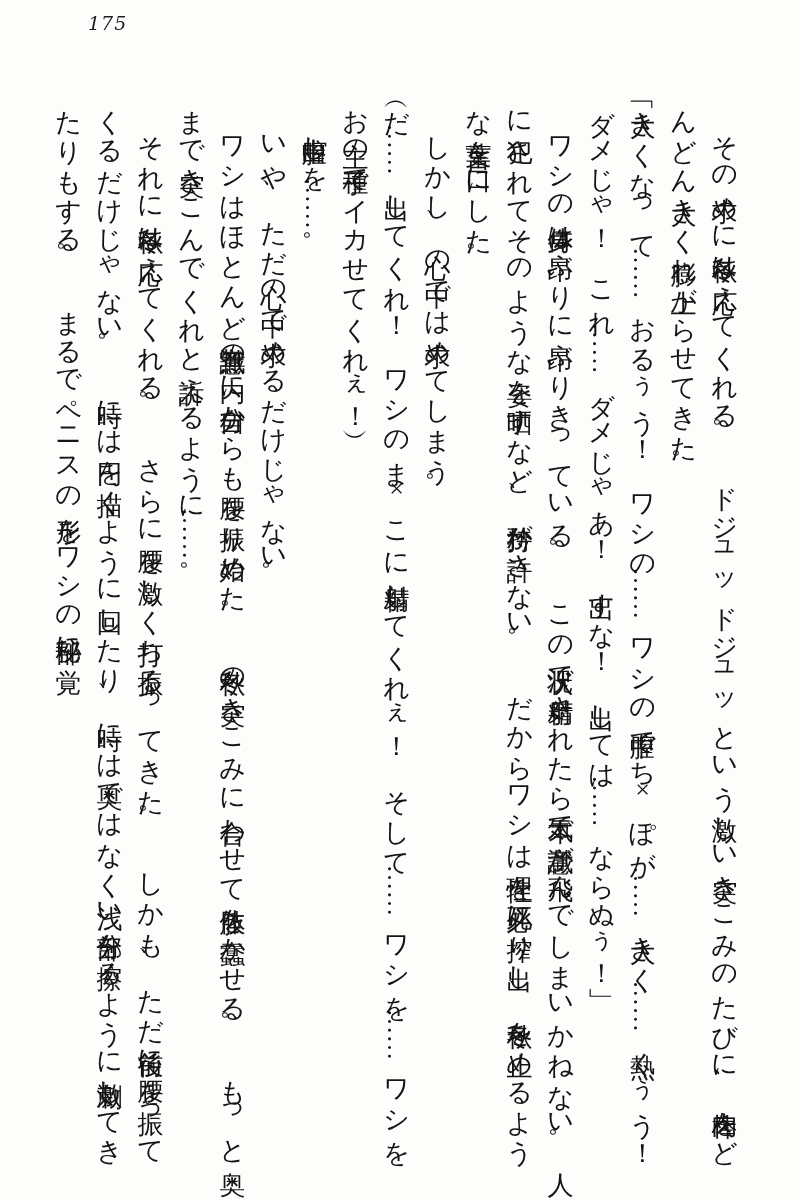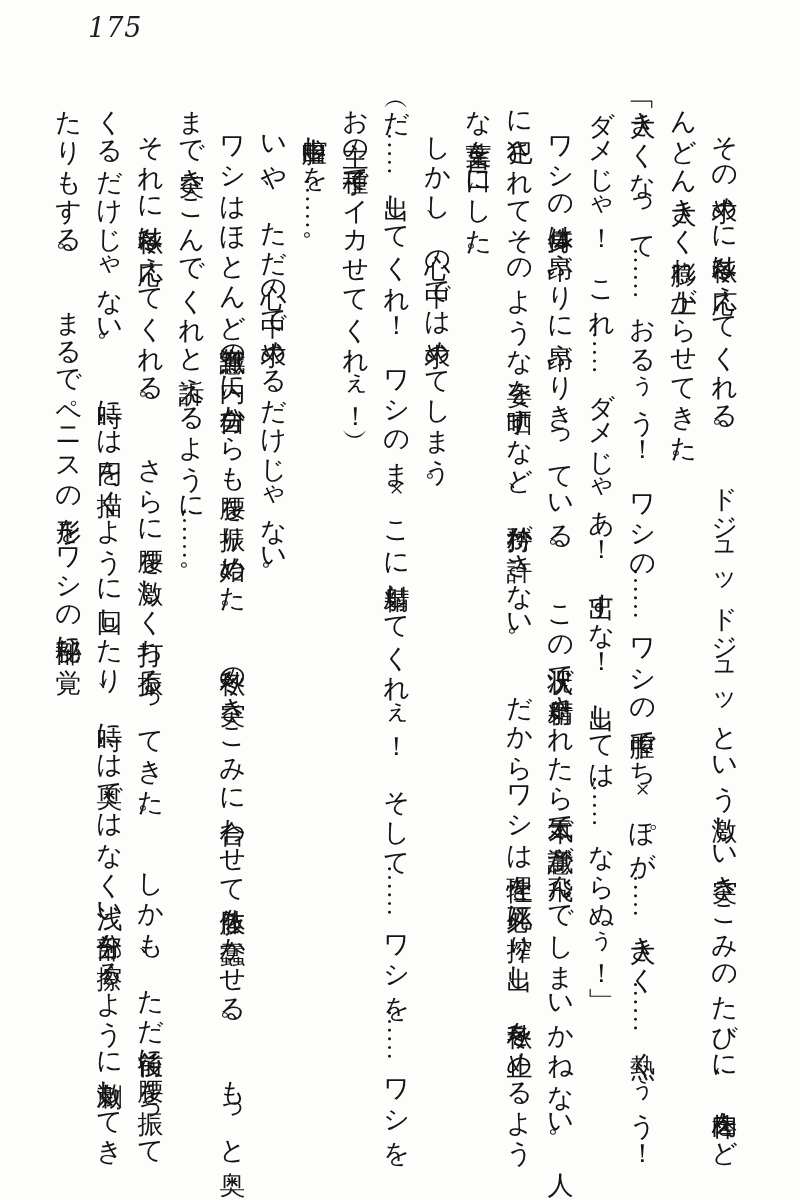--- a/index.html
+++ b/index.html
@@ -17,21 +17,21 @@
     position: absolute;
     inset: 0;
     background: #fdfdfc;
   }
   .page-number {
     position: absolute;
     top: 12px;
     left: 88px;
     font-family: "DejaVu Serif", "Liberation Serif", serif;
     font-style: italic;
-    font-size: 27px;
+    font-size: 19px;
     letter-spacing: 1px;
     color: #1e1e1e;
     line-height: 1.2;
   }
   .text-block {
     position: absolute;
     top: 92px;
     right: 55px;
     height: 1060px;
     writing-mode: vertical-rl;

